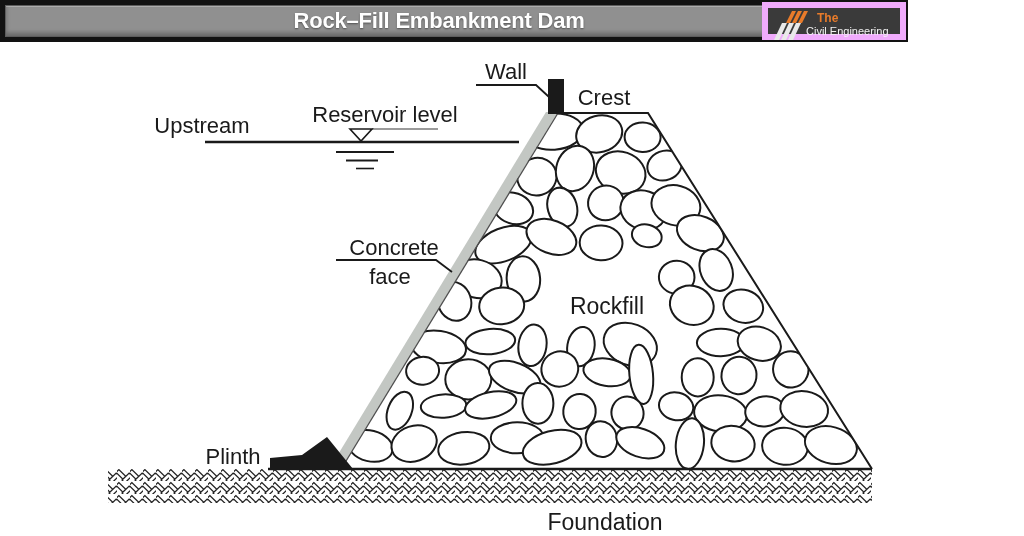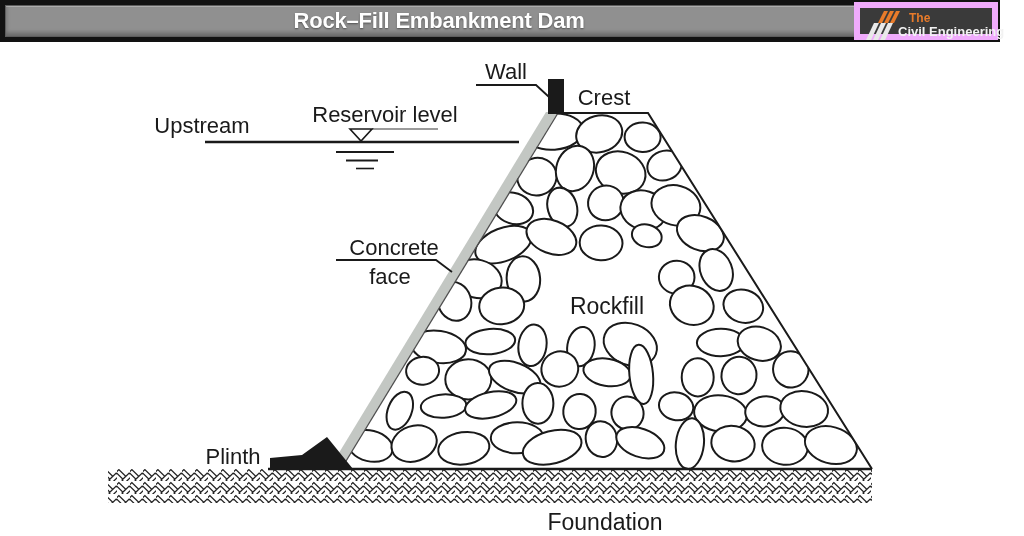--- a/index.html
+++ b/index.html
@@ -3,21 +3,21 @@
 <meta charset="utf-8">
 <style>
   html,body{margin:0;padding:0;background:#ffffff;}
   .page{
     position:relative;width:1024px;height:536px;overflow:hidden;
     background:var(--canvas,#fff);
     font-family:"Liberation Sans",sans-serif;
   }
   
   .header{
-    position:absolute;left:0;top:0;width:1000px;height:42px;
+    position:absolute;left:0;top:0;width:908px;height:42px;
     background:var(--frame,#121212);
   }
   .header-bar{
     position:absolute;left:5px;top:5px;width:866px;height:30px;
     background:var(--header-bar,#909090);
     border:1px solid #5d5d5d;
     box-shadow:inset 0 1px 0 rgba(255,255,255,.28), inset 0 -3px 4px rgba(0,0,0,.28);
     display:flex;align-items:center;justify-content:center;
   }
   .header-title{
@@ -30,21 +30,21 @@
     background:var(--logo-bg,#3a3a3a);
     border:6px solid #f0abfc;box-sizing:border-box;
   }
   .logo-slashes{position:absolute;left:5px;top:2px;}
   .logo-the{
     position:absolute;left:49px;top:4px;
     color:var(--logo-orange,#e87b2a);font-size:12px;font-weight:bold;line-height:12px;
   }
   .logo-name{
     position:absolute;left:38px;top:17px;
-    color:var(--logo-white,#f2f2f2);font-size:13px;font-weight:bold;line-height:13px;
+    color:var(--logo-white,#f2f2f2);font-size:11px;font-weight:normal;line-height:13px;
     white-space:nowrap;
   }
   
   .diagram{position:absolute;left:0;top:42px;width:1024px;height:494px;display:block;}
   .lbl{font-size:22px;fill:var(--ink,#1a1a1a);}
   .lbl-big{font-size:23px;fill:var(--ink,#1a1a1a);}
   .ink-line{stroke:var(--ink,#1a1a1a);fill:none;}
 </style>
 </head>
 <body>

